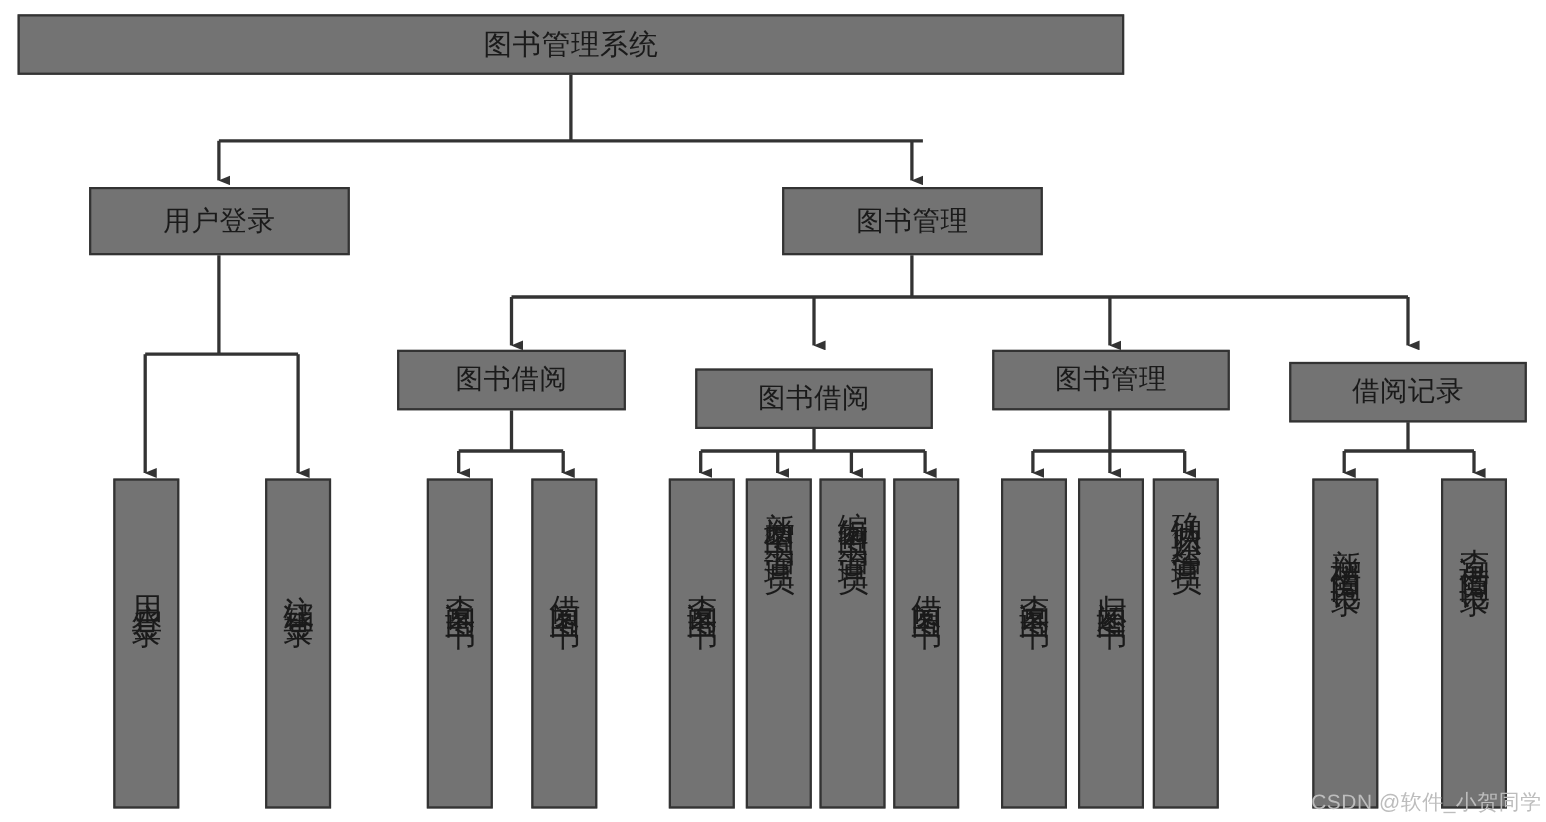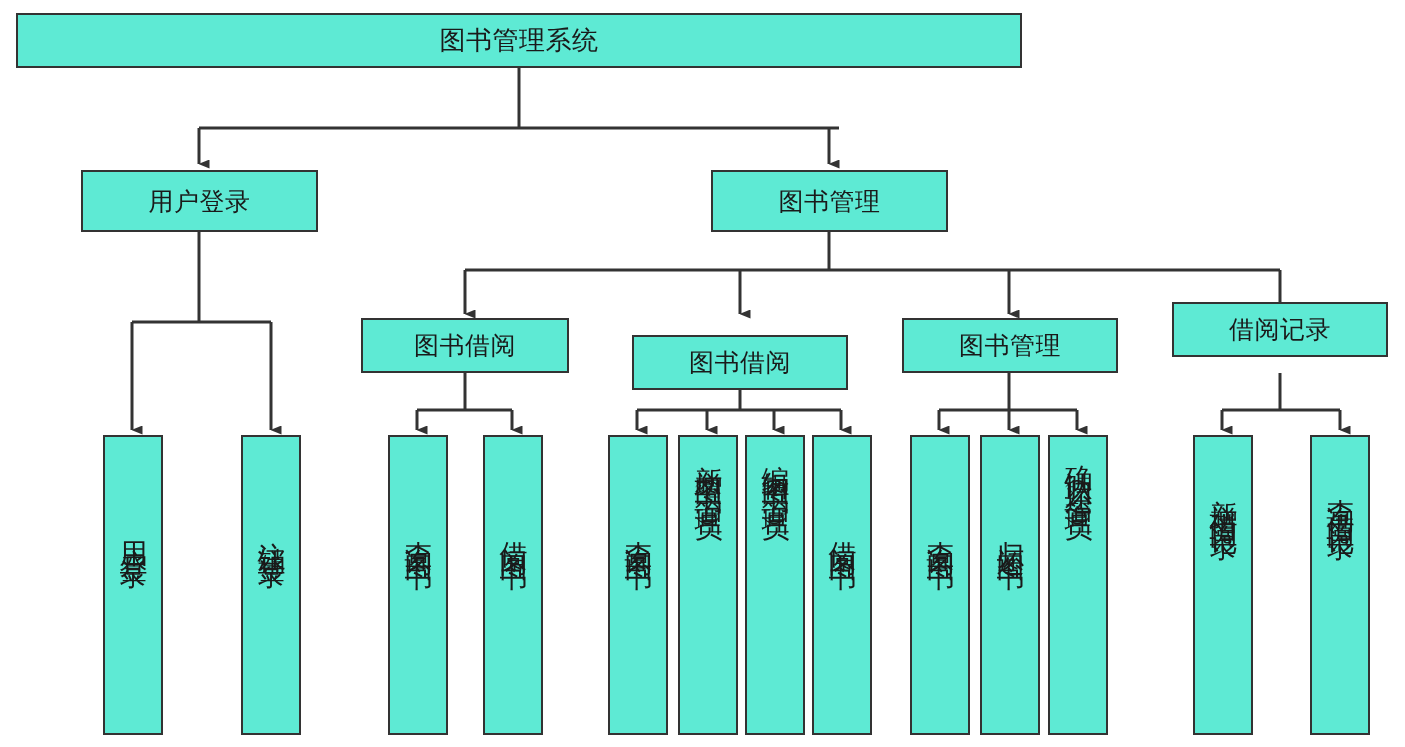--- a/index.html
+++ b/index.html
@@ -22,21 +22,21 @@
     left: 0;
     top: 0;
     width: 1405px;
     height: 747px;
     pointer-events: none;
   }
   .node {
     position: absolute;
     box-sizing: border-box;
     border: 2.5px solid #333333;
-    background: #5eead4;
+    background: #737373;
     display: flex;
     align-items: center;
     justify-content: center;
     color: #1a1a1a;
   }
   .node .label {
     display: block;
     text-align: center;
     line-height: 1.15;
     letter-spacing: 0.5px;
@@ -141,21 +141,21 @@
 
   <div class="node horiz" style="left:361px; top:318px; width:208px; height:55px;">
     <span class="label">图书借阅</span>
   </div>
   <div class="node horiz" style="left:632px; top:335px; width:216px; height:55px;">
     <span class="label">图书借阅</span>
   </div>
   <div class="node horiz" style="left:902px; top:318px; width:216px; height:55px;">
     <span class="label">图书管理</span>
   </div>
-  <div class="node horiz" style="left:1172px; top:302px; width:216px; height:55px;">
+  <div class="node horiz" style="left:1172px; top:329px; width:216px; height:55px;">
     <span class="label">借阅记录</span>
   </div>
 
   <div class="node leaf" style="left:103px; top:435px; width:60px; height:300px; padding-top:82px;">
     <span class="label">用户登录</span>
   </div>
   <div class="node leaf" style="left:241px; top:435px; width:60px; height:300px; padding-top:82px;">
     <span class="label">注销登录</span>
   </div>
 
@@ -189,14 +189,15 @@
     <span class="label">确认归还（管理员）</span>
   </div>
 
   <div class="node leaf" style="left:1193px; top:435px; width:60px; height:300px; padding-top:40px;">
     <span class="label">新增借阅记录</span>
   </div>
   <div class="node leaf" style="left:1310px; top:435px; width:60px; height:300px; padding-top:40px;">
     <span class="label">查询借阅记录</span>
   </div>
 
+  <div class="watermark" style="left:1192px; top:716px;">CSDN @软件_小贺同学</div>
 
 </div>
 
 </body></html>

